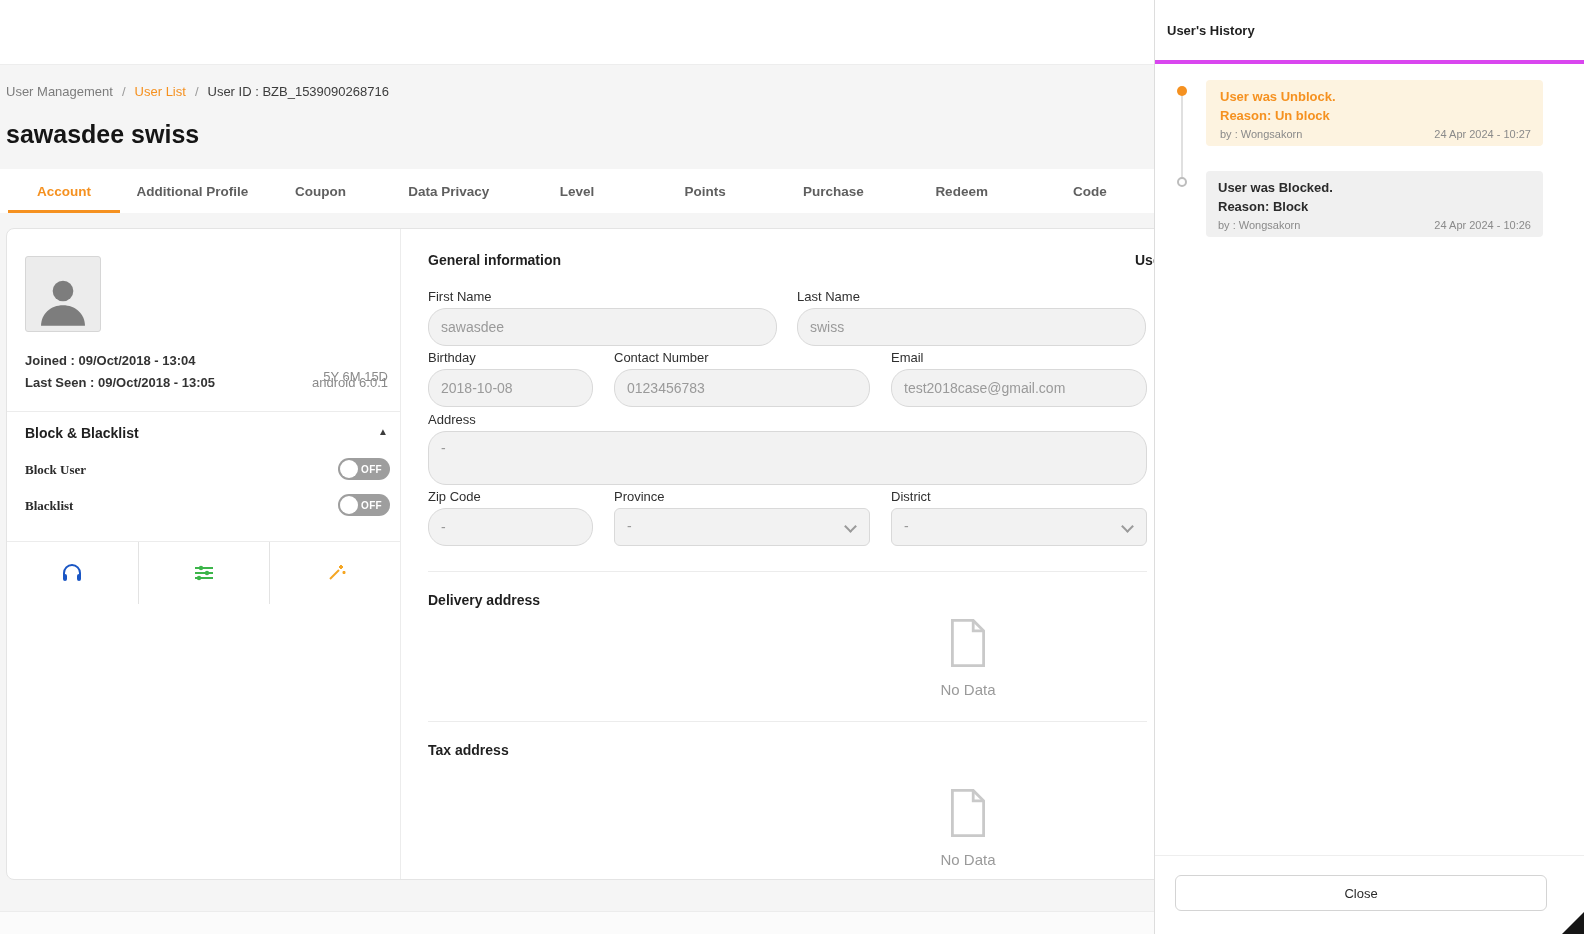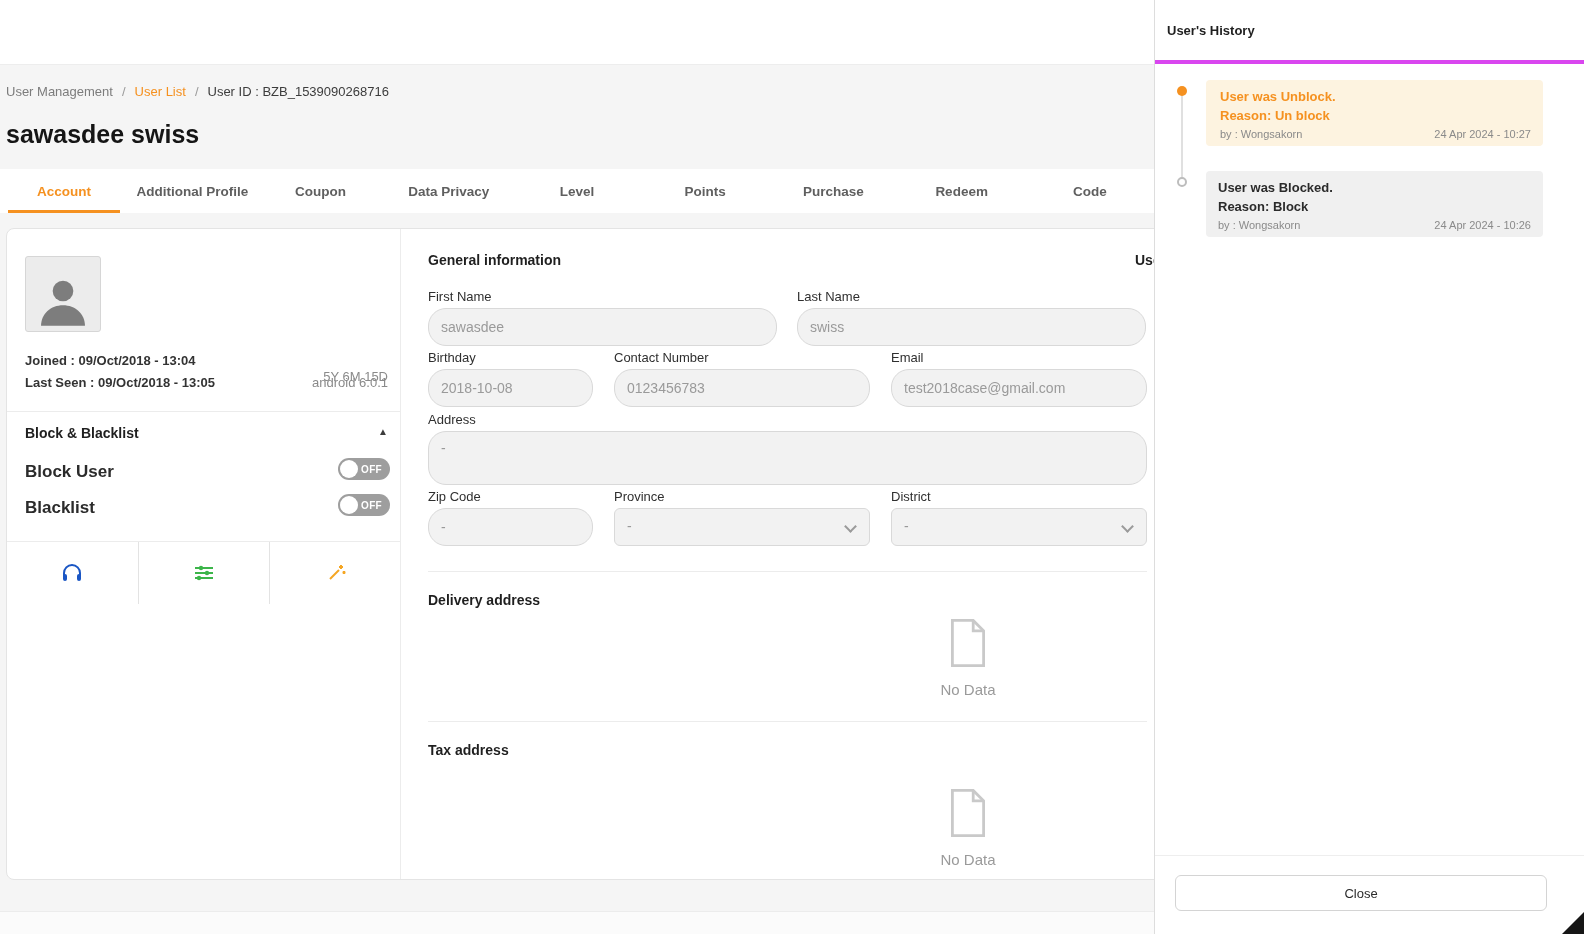--- a/index.html
+++ b/index.html
@@ -37,21 +37,21 @@
   
   .left-pane{position:absolute;left:0;top:0;width:394px;height:650px;border-right:1px solid #ececec;}
   .avatar{position:absolute;left:18px;top:27px;width:76px;height:76px;background:#ececec;border:1px solid #d6d6d6;border-radius:3px;display:flex;align-items:flex-end;justify-content:center;overflow:hidden;}
   .joined{position:absolute;left:18px;top:124px;font-size:13px;font-weight:bold;color:#333;text-align:center;}
   .lastseen{position:absolute;left:18px;top:146px;font-size:13px;font-weight:bold;color:#333;}
   .age{position:absolute;right:12px;top:124px;font-size:13px;color:var(--text-gray);margin-top:16px;}
   .device{position:absolute;right:12px;top:146px;font-size:13px;color:var(--text-gray);}
   .lp-divider1{position:absolute;left:0;top:182px;width:394px;height:1px;background:#ececec;}
   .block-title{position:absolute;left:18px;top:196px;font-size:14px;font-weight:bold;color:#1f1f1f;}
   .collapse-caret{position:absolute;right:12px;top:197px;font-size:10px;color:#3c3c3c;cursor:pointer;}
-  .row-label{position:absolute;left:18px;font-size:17px;font-weight:bold;color:#2b2b2b;}
+  .row-label{position:absolute;left:18px;font-size:13px;font-weight:bold;color:#2b2b2b;font-family:Liberation Serif, serif;}
   .toggle{position:absolute;right:10px;width:52px;height:22px;border-radius:11px;background:#9e9e9e;cursor:pointer;display:flex;align-items:center;}
   .toggle .knob{position:absolute;left:2px;top:2px;width:18px;height:18px;border-radius:50%;background:#fff;}
   .toggle .tlabel{position:absolute;right:8px;font-size:10px;font-weight:bold;color:#fff;letter-spacing:.3px;}
   .lp-divider2{position:absolute;left:0;top:312px;width:394px;height:1px;background:#ececec;}
   .icon-row{position:absolute;left:0;top:313px;width:394px;height:62px;display:flex;}
   .icon-cell{flex:1;display:flex;align-items:center;justify-content:center;cursor:pointer;}
   .icon-cell + .icon-cell{border-left:1px solid #e3e3e3;}
 
   
   .right-pane{position:absolute;left:415px;top:0;width:1089px;height:650px;}

